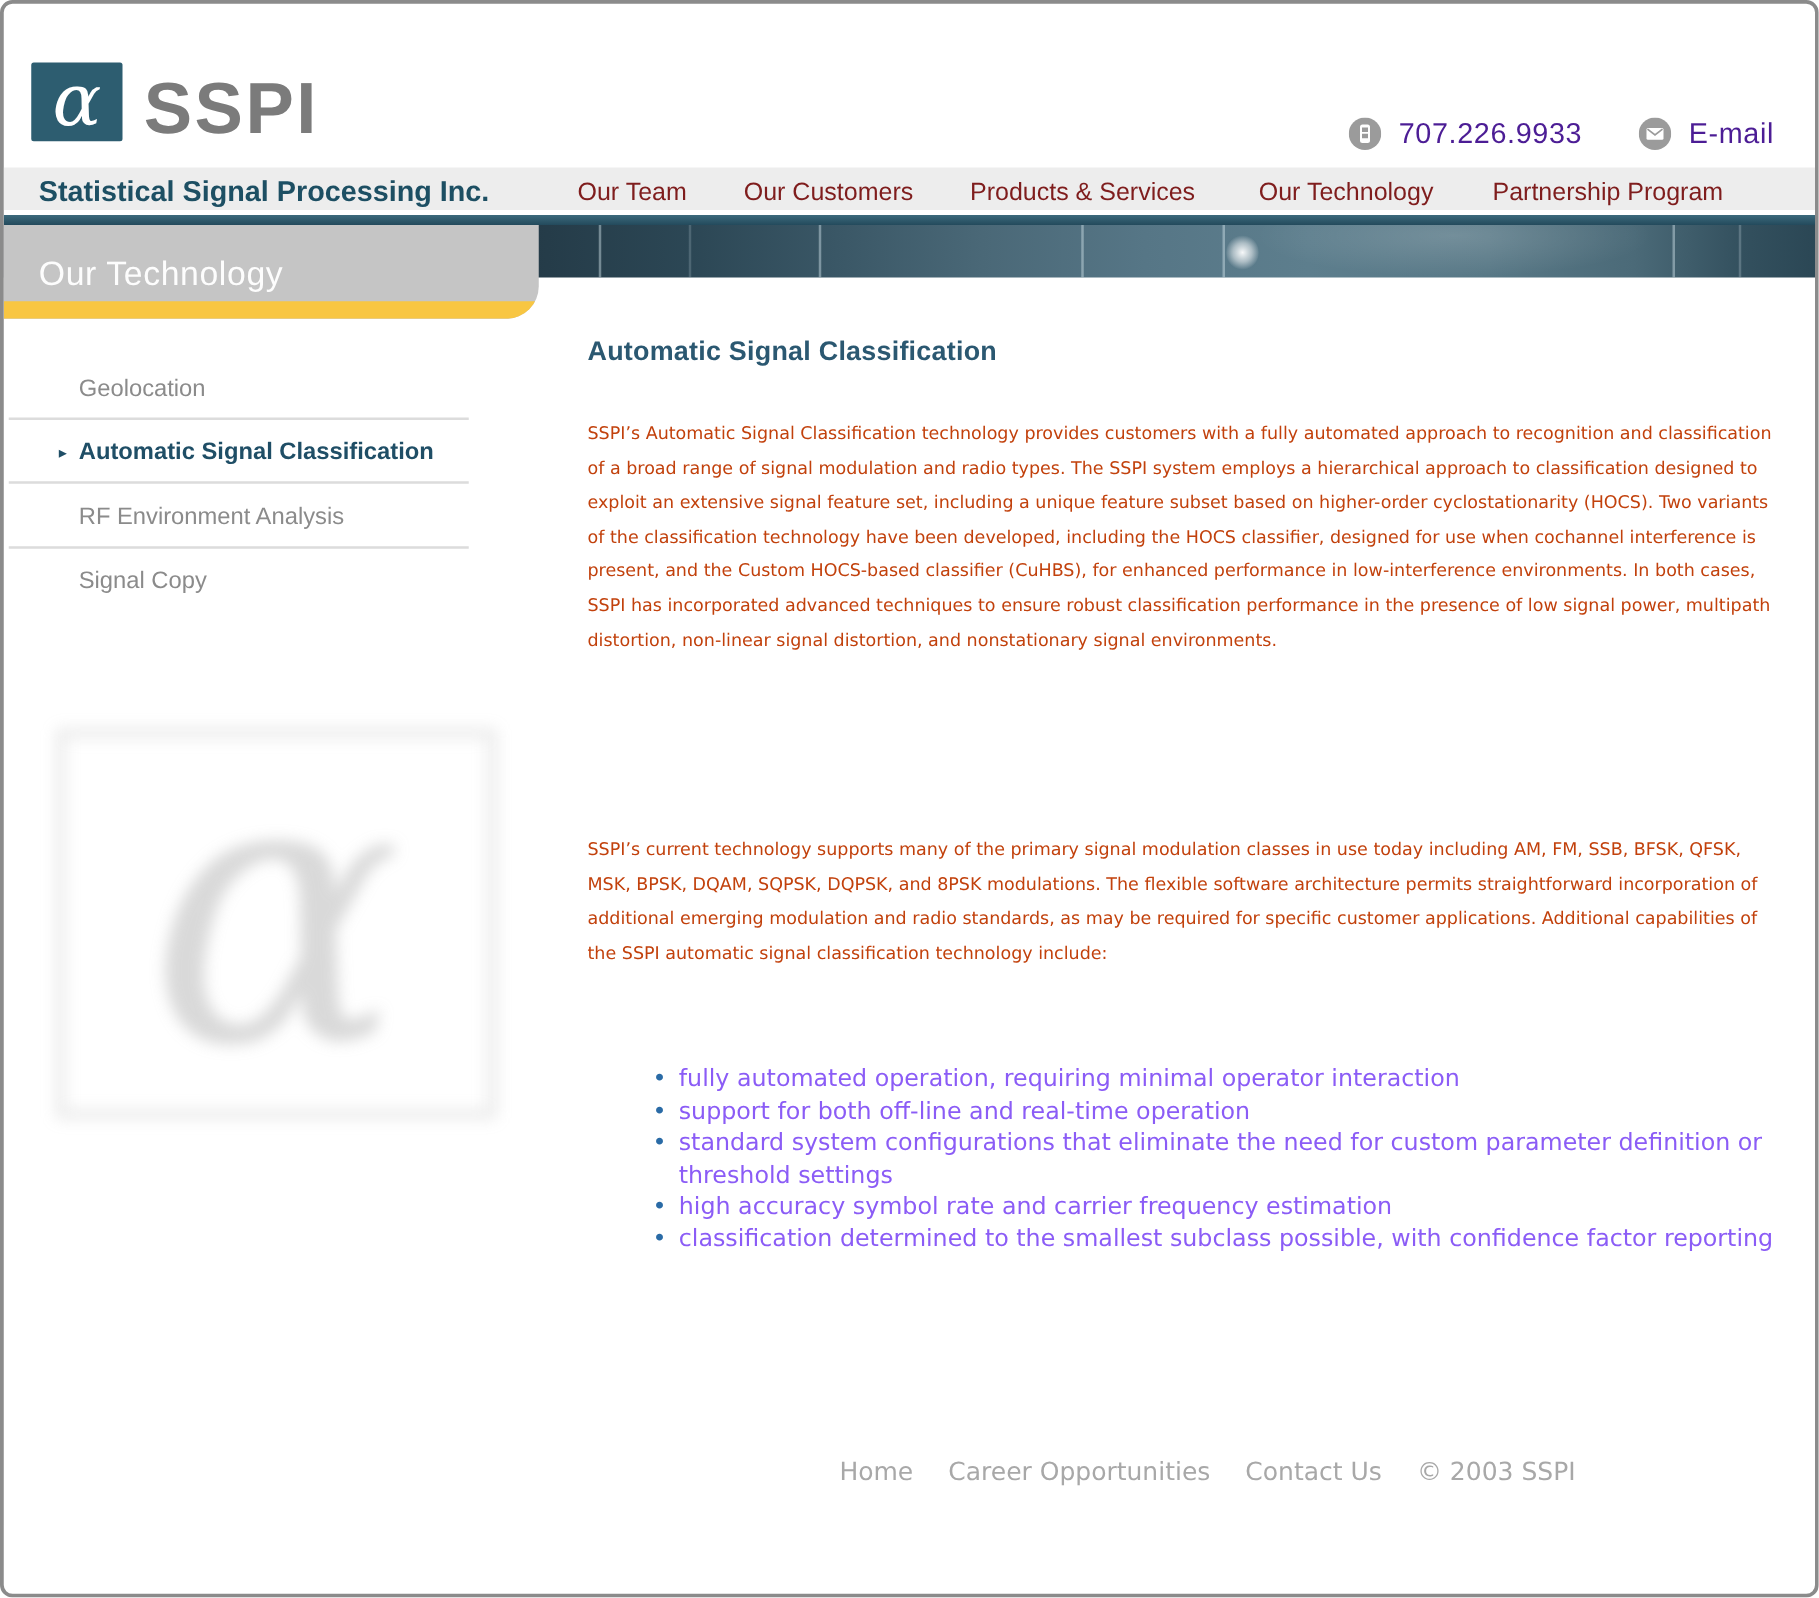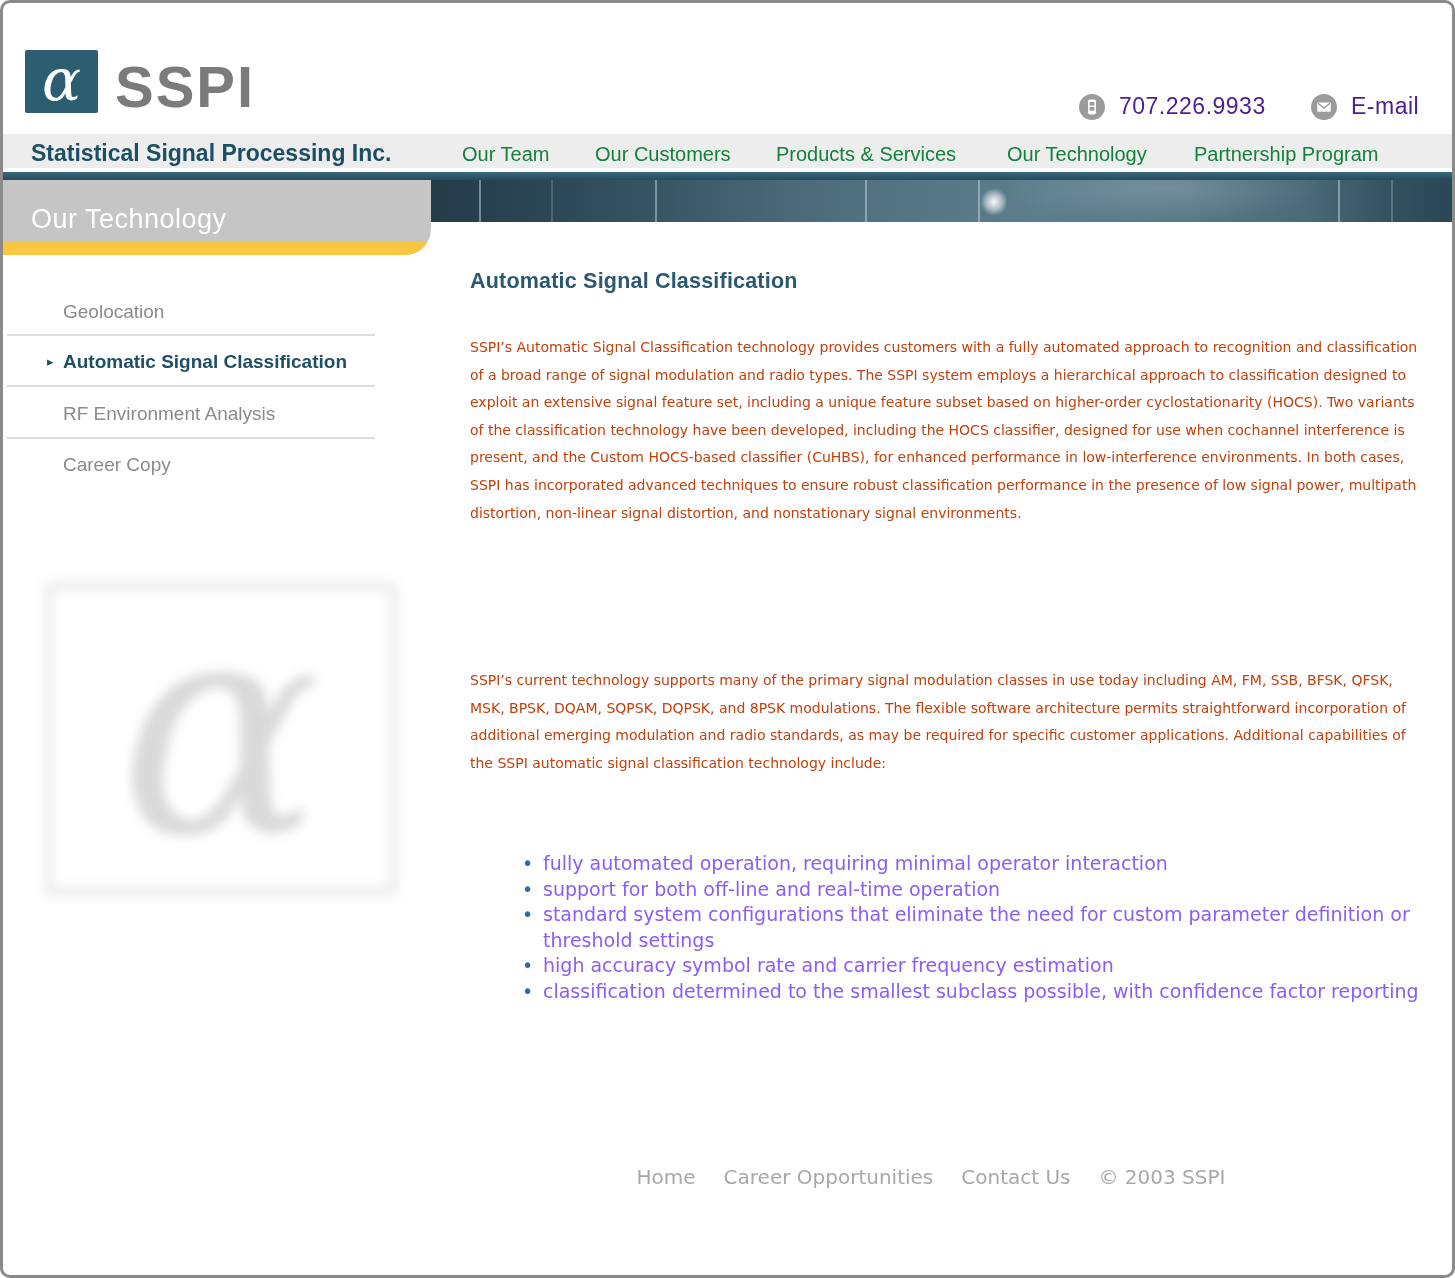--- a/index.html
+++ b/index.html
@@ -31,21 +31,21 @@
   
   .navbar {
     position:absolute; left:0; top:131px; width:100%; height:34px;
     background:#ededed;
   }
   .tagline {
     position:absolute; left:28px; top:0; line-height:38px;
     font-size:23px; font-weight:bold; color:#1d4f63;
   }
   .nav-item {
-    position:absolute; top:0; line-height:40px; font-size:20px; color:#15803d; cursor:pointer;
+    position:absolute; top:0; line-height:40px; font-size:20px; color:#7f1d1d; cursor:pointer;
   }
   .nav-0 { left:459px; } .nav-1 { left:592px; } .nav-2 { left:773px; }
   .nav-3 { left:1004px; } .nav-4 { left:1191px; }
 
   
   .teal-strip {
     position:absolute; left:0; top:169px; width:100%; height:8px;
     background:linear-gradient(#3c6a7c, #234a5c);
   }
   .banner {
@@ -121,21 +121,21 @@
     margin:0; padding:0; list-style:none;
     font-family:"DejaVu Sans", sans-serif; font-size:19px; line-height:25.6px; color:#8b5cf6;
   }
   .bullet-list li { position:relative; padding-left:21px; }
   .bullet-list li::before {
     content:"•"; position:absolute; left:0; top:0; color:#2a6ba6;
   }
 
   
   .footer {
-    position:absolute; left:453px; top:1162px; width:950px;
+    position:absolute; left:488px; top:1162px; width:950px;
     display:flex; justify-content:center; gap:28px;
     font-family:"DejaVu Sans", sans-serif; font-size:20px; color:#a8a8a8;
   }
   .footer-link { cursor:pointer; white-space:nowrap; }
 </style>
 </head>
 <body>
 
 <div class="page">
 
@@ -197,21 +197,21 @@
   <div class="side-item si-1 active">
     <span class="side-arrow">▸</span>
     <span class="side-label">Automatic Signal Classification</span>
   </div>
   <div class="side-divider sd-1"></div>
   <div class="side-item si-2">
     <span class="side-label">RF Environment Analysis</span>
   </div>
   <div class="side-divider sd-2"></div>
   <div class="side-item si-3">
-    <span class="side-label">Career Copy</span>
+    <span class="side-label">Signal Copy</span>
   </div>
 
   <div class="watermark">
     <span class="watermark-alpha">α</span>
   </div>
 
   <h1 class="content-heading">Automatic Signal Classification</h1>
   <p class="body-text para-1">SSPI’s Automatic Signal Classification technology provides customers with a fully automated approach to recognition and classification of a broad range of signal modulation and radio types. The SSPI system employs a hierarchical approach to classification designed to exploit an extensive signal feature set, including a unique feature subset based on higher-order cyclostationarity (HOCS). Two variants of the classification technology have been developed, including the HOCS classifier, designed for use when cochannel interference is present, and the Custom HOCS-based classifier (CuHBS), for enhanced performance in low-interference environments. In both cases, SSPI has incorporated advanced techniques to ensure robust classification performance in the presence of low signal power, multipath distortion, non-linear signal distortion, and nonstationary signal environments.</p>
   <p class="body-text para-2">SSPI’s current technology supports many of the primary signal modulation classes in use today including AM, FM, SSB, BFSK, QFSK, MSK, BPSK, DQAM, SQPSK, DQPSK, and 8PSK modulations. The flexible software architecture permits straightforward incorporation of additional emerging modulation and radio standards, as may be required for specific customer applications. Additional capabilities of the SSPI automatic signal classification technology include:</p>
   <ul class="bullet-list">

